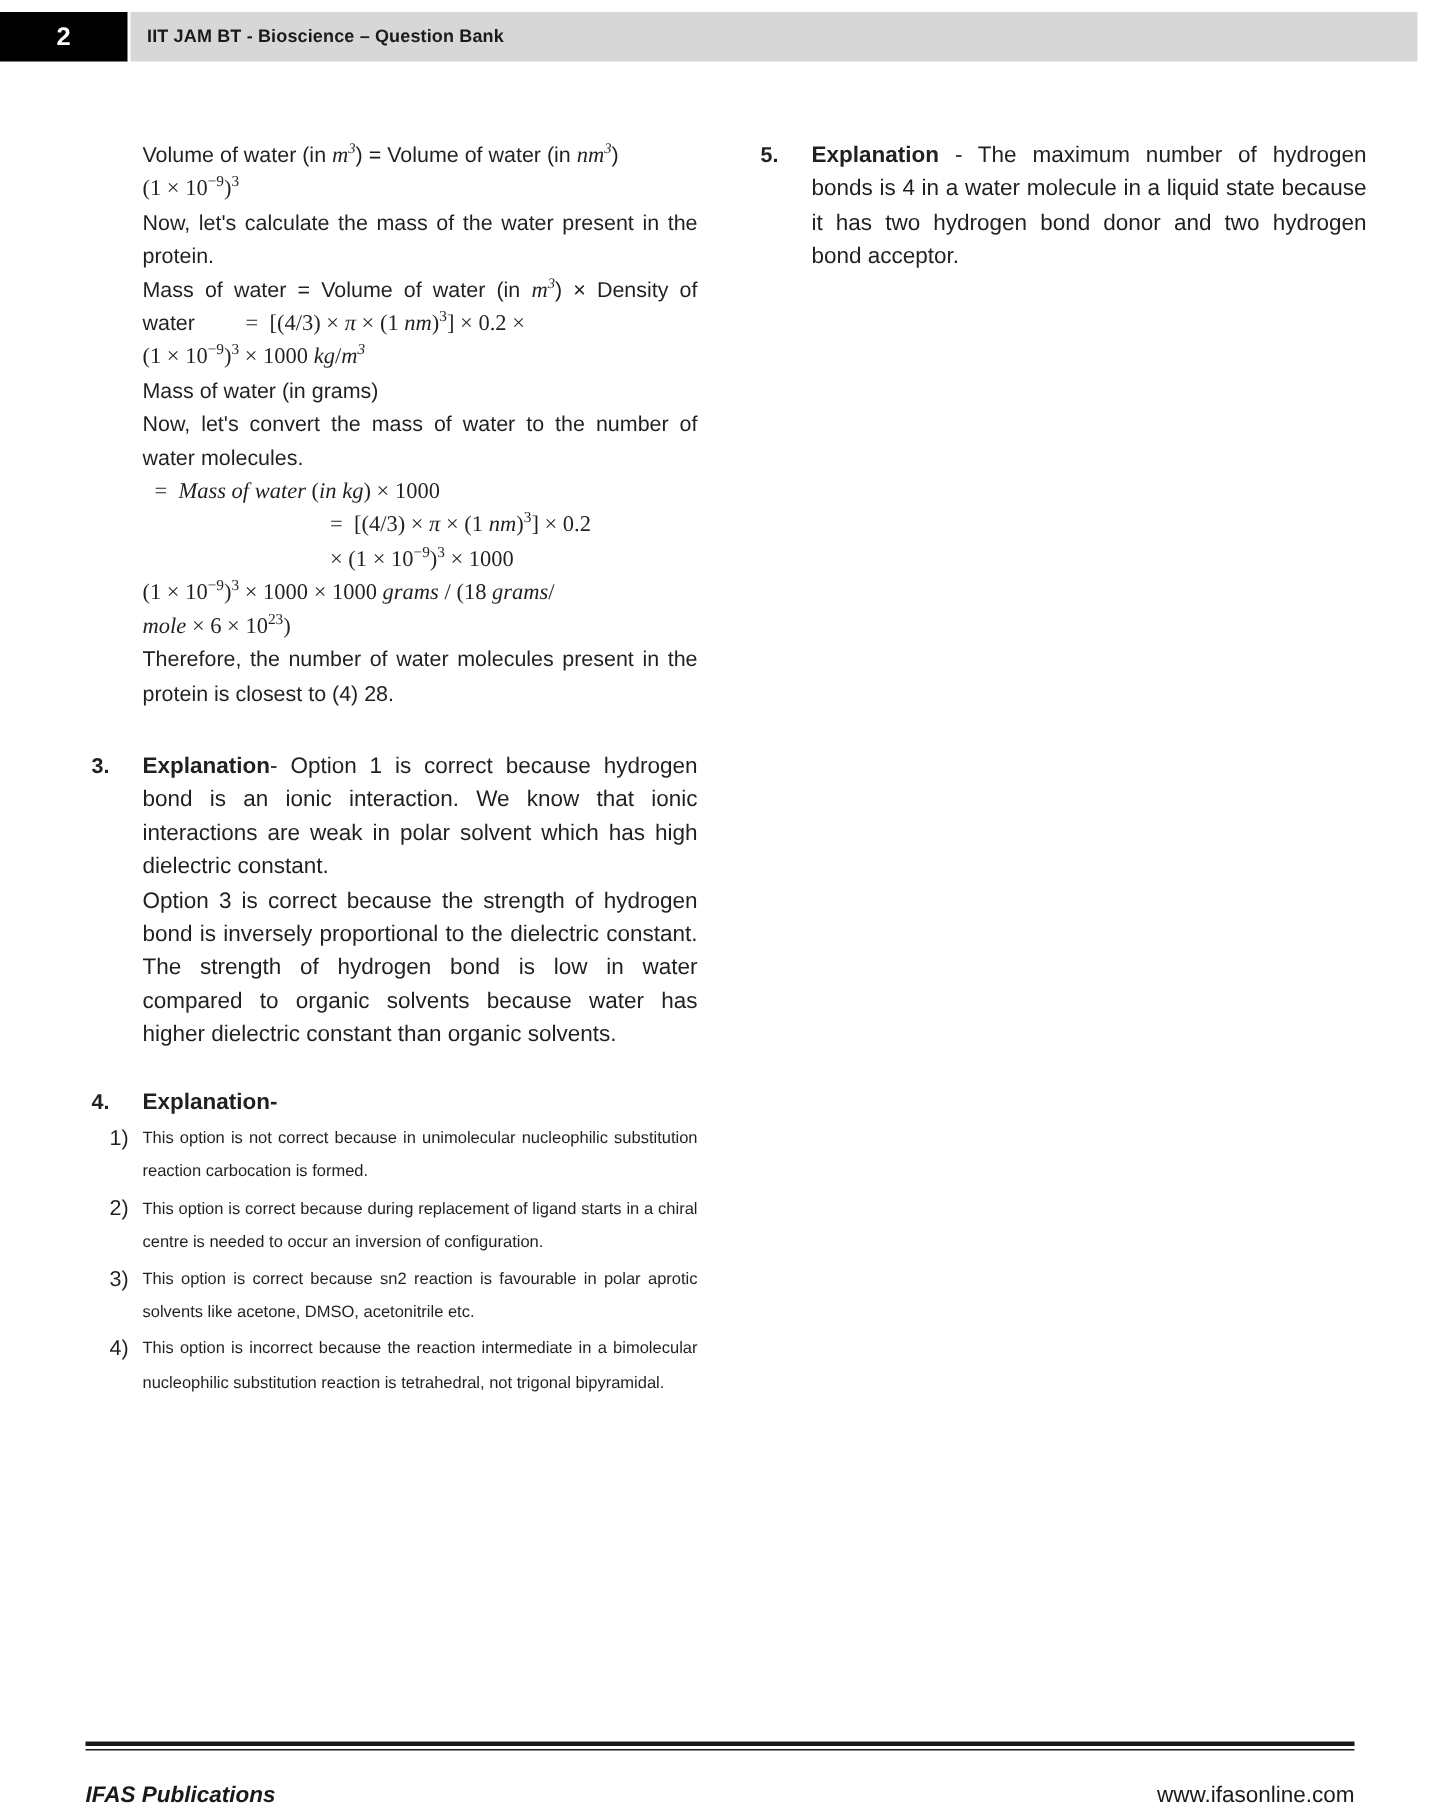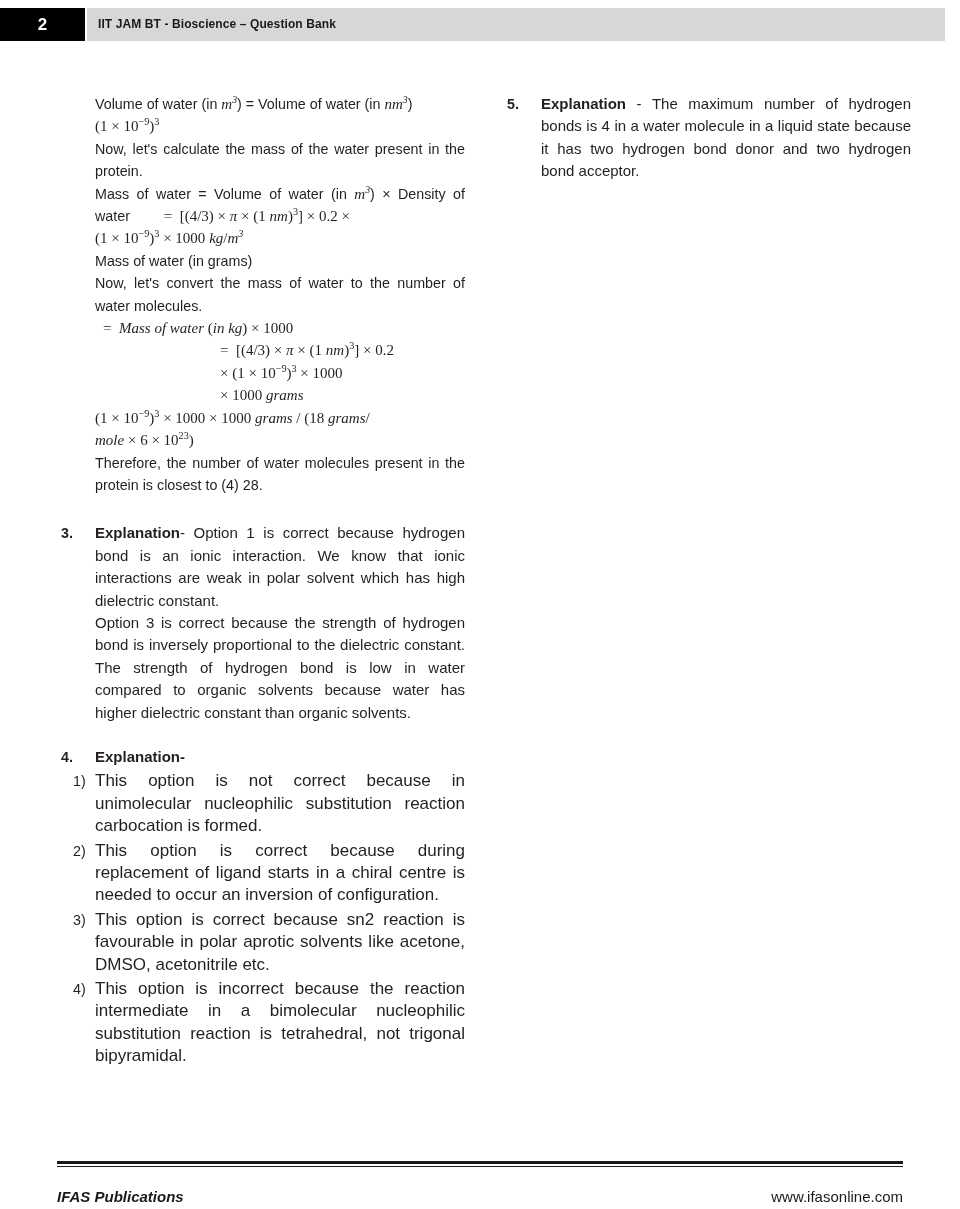--- a/index.html
+++ b/index.html
@@ -125,21 +125,21 @@
   }
   .subitem-marker {
     position: absolute;
     left: 8px;
     top: 0;
     font-size: 14.3px;
     line-height: 22.4px;
     font-weight: normal;
   }
   .subitem-body {
-    font-size: 17px;
+    font-size: 11px;
     line-height: 22.4px;
     text-align: justify;
   }
 
   
   .m {
     font-family: "Liberation Serif", "DejaVu Serif", serif;
     font-style: italic;
     font-size: 15px;
   }
@@ -225,23 +225,20 @@
 
     <div class="mathline ind1">
       <span class="mr">= &nbsp;<span class="m">Mass of water</span> <span class="mr">(</span><span class="m">in kg</span><span class="mr">)</span> × 1000</span>
     </div>
     <div class="mathline ind2">
       <span class="mr">= &nbsp;[(4/3) × <span class="m">π</span> × (1&nbsp;<span class="m">nm</span>)<sup class="ex">3</sup>] × 0.2</span>
     </div>
     <div class="mathline ind2">
       <span class="mr">× (1 × 10<sup class="ex">−9</sup>)<sup class="ex">3</sup> × 1000</span>
     </div>
-    <div class="mathline ind2">
-      <span class="mr">× 1000 <span class="m">grams</span></span>
-    </div>
 
 
     <div class="mathline">
       <span class="mr">(1 × 10<sup class="ex">−9</sup>)<sup class="ex">3</sup> × 1000 × 1000 <span class="m">grams</span> / (18 <span class="m">grams</span>/</span>
     </div>
     <div class="mathline">
       <span class="m">mole</span> <span class="mr">× 6 × 10<sup class="ex">23</sup>)</span>
     </div>
 
     <p class="para">Therefore, the number of water molecules present in the protein is closest to (4) 28.</p>

